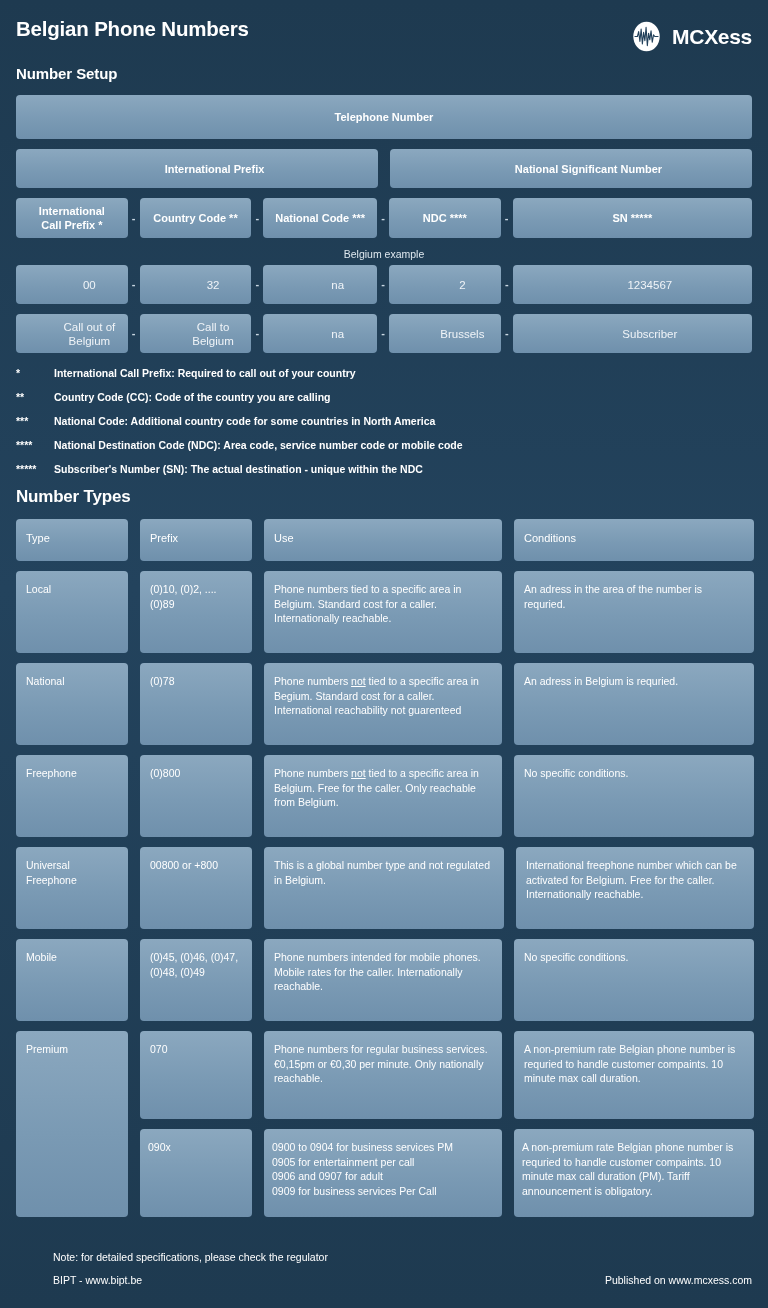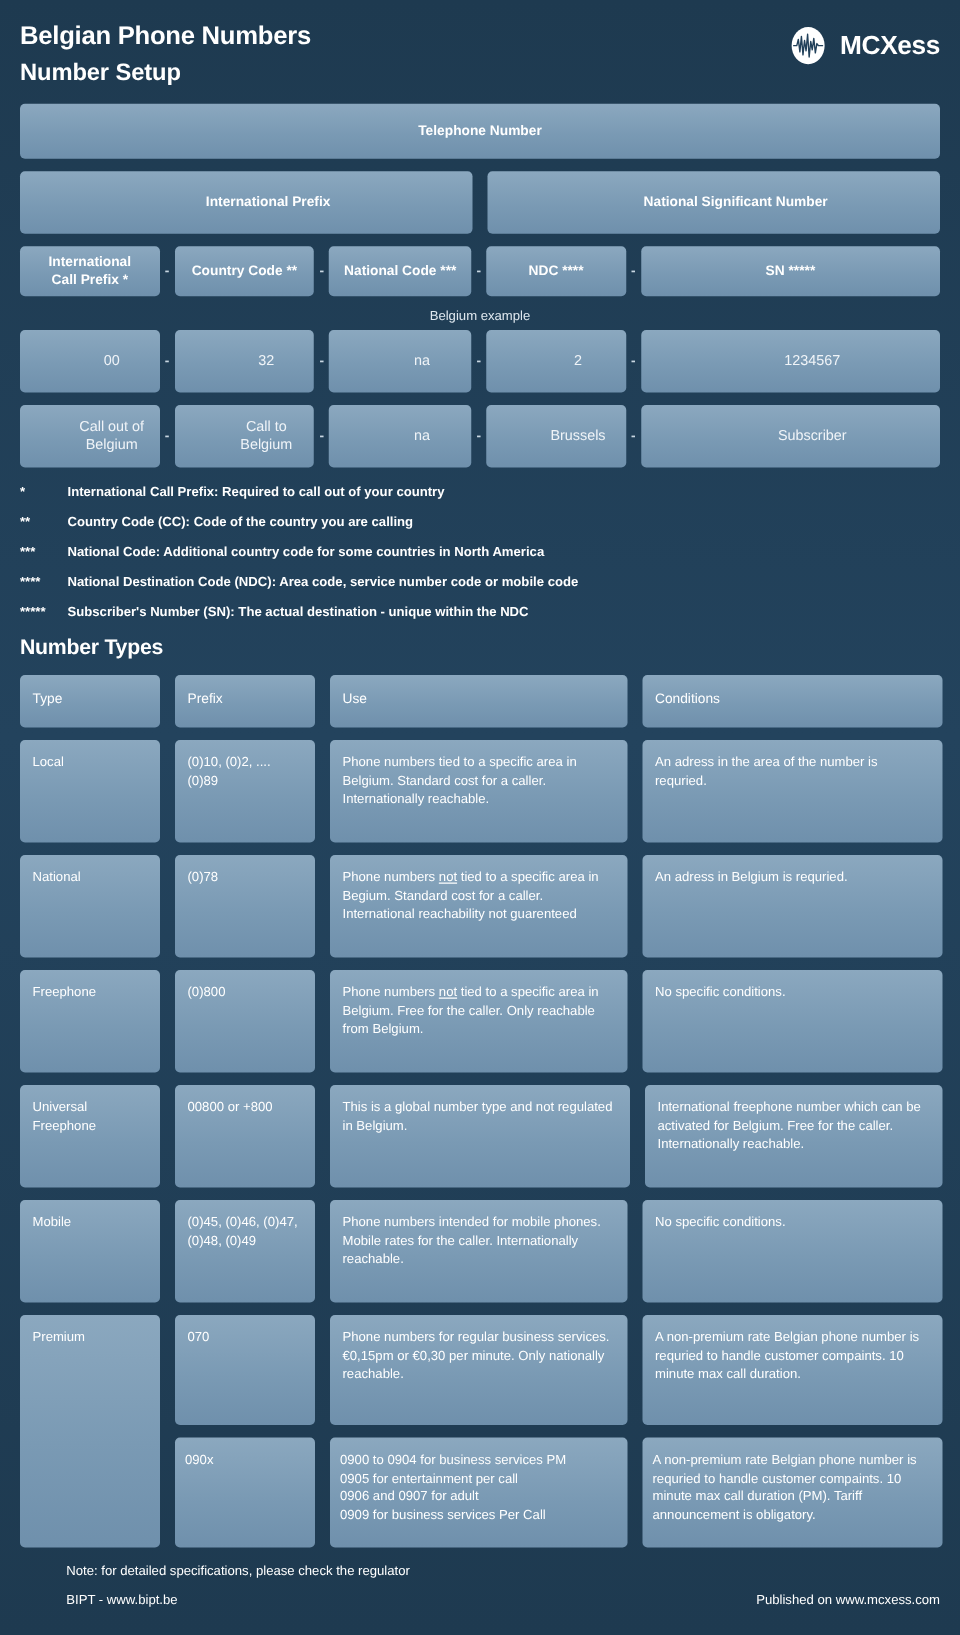--- a/index.html
+++ b/index.html
@@ -11,21 +11,21 @@
   }
   body {
     background: linear-gradient(180deg, #1e3a50 0%, #23435d 45%, #1e3a50 100%);
     color: #ffffff;
   }
   .page { position: relative; width: 768px; height: 1308px; padding: 0 16px; }
 
   
   .header { display: flex; align-items: flex-start; justify-content: space-between; padding-top: 17px; }
   .h-title { font-size: 20.5px; font-weight: bold; letter-spacing: -0.2px; color: #fff; }
-  .h-sub { font-size: 19px; font-weight: bold; margin-top: 7px; color: #fff; letter-spacing: -0.1px;}
+  .h-sub { font-size: 15px; font-weight: bold; margin-top: 24px; color: #fff; letter-spacing: -0.1px;}
   .brand { display: flex; align-items: center; gap: 9px; padding-top: 3px; }
   .brand-mark { width: 33px; height: 33px; display: block; }
   .brand-name { font-size: 21px; font-weight: bold; letter-spacing: -0.3px; color: #fff; }
 
   
   .box {
     background: linear-gradient(180deg, #8ba8bf 0%, #7a9ab4 55%, #6f90ac 100%);
     border-radius: 4px;
     color: #ffffff;
     display: flex;
@@ -46,21 +46,21 @@
   .b-full  { width: 736px; }
   .b-left  { width: 362px; }
   .b-right { width: 362px; }
   .b-c1 { width: 112px; }
   .b-c2 { width: 112px; }
   .b-c3 { width: 114px; }
   .b-c4 { width: 112px; }
   .b-c5 { width: 240px; }
 
   .h40 { height: 40px; }
-  .h42 { height: 50px; padding-left: 35px; }
+  .h42 { height: 39px; padding-left: 35px; }
   .h44 { height: 44px; }
 
   .lbl-bold { font-size: 11px; font-weight: bold; line-height: 14px; }
   .lbl-reg  { font-size: 11.5px; font-weight: normal; line-height: 14px; color: #f0f4f8; }
 
   .example-label { font-size: 10.5px; color: #dfe8ef; margin: 6px 0 5px 0; text-align: center; }
 
   
   .notes { margin-top: 14px; }
   .note { display: flex; font-size: 10.5px; font-weight: bold; line-height: 13px; margin-bottom: 11px; color: #fff; }

